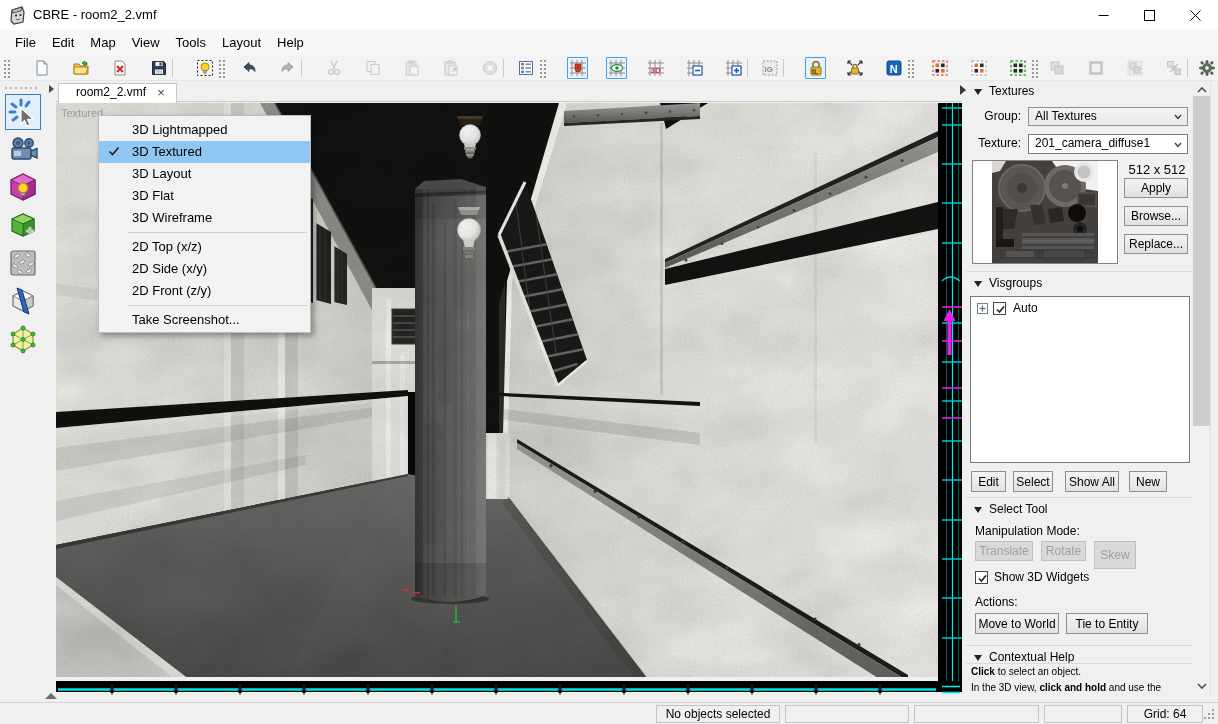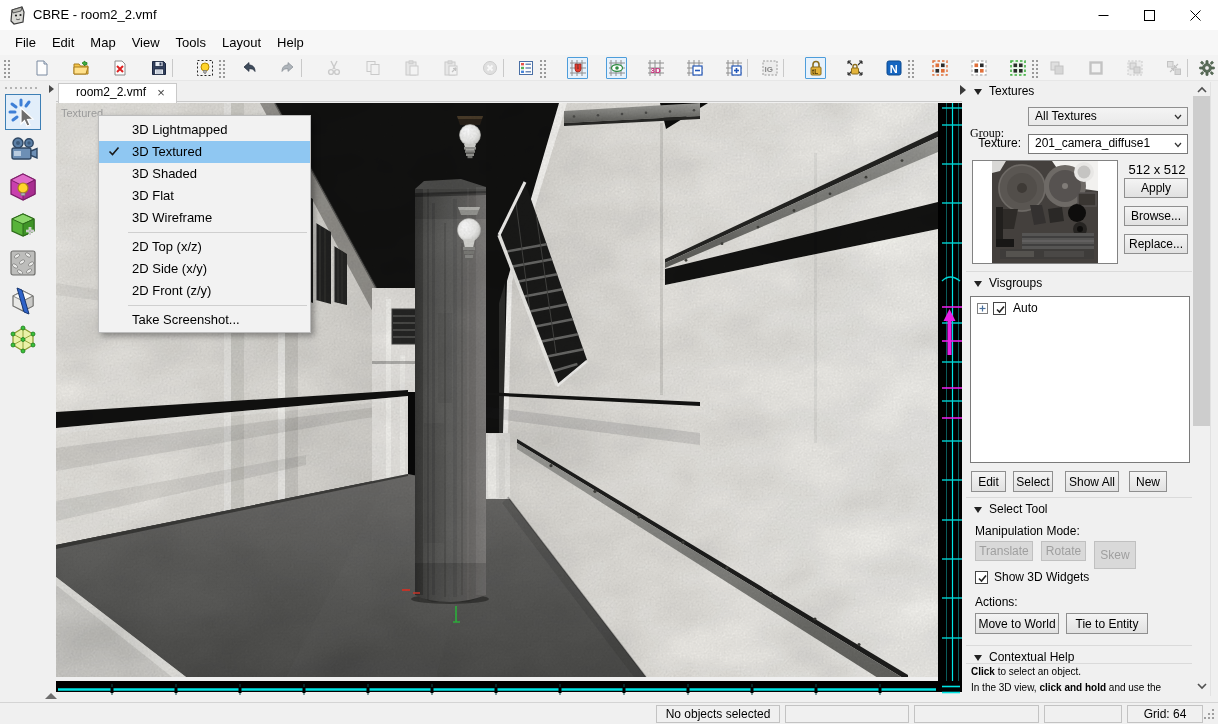--- a/index.html
+++ b/index.html
@@ -786,21 +786,21 @@
 <svg class="abs" id="collapse-left-strip" viewBox="0 0 7 10">
   <polygon points="6,0 0,5 6,10" fill="#3a3a3a"></polygon>
 </svg>
 
 <div class="abs" id="dock">
 
   <div class="sec-header" style="top:0;">
     <span class="tri"></span>
     <span class="sec-title">Textures</span>
   </div>
-  <div class="fld-label" style="left:4px; top:44px; width:51px; text-align:left;font-family:Liberation Serif, serif;">Group:</div>
+  <div class="fld-label" style="left:4px; top:27px; width:51px; text-align:right;">Group:</div>
   <div class="combo gray" style="left:62px; top:25px; width:160px; height:19px;">
     <span>All Textures</span>
     <svg class="chev" viewBox="0 0 8 6">
         <path d="M1 1 L4 4.5 L7 1" fill="none" stroke="#333" stroke-width="1.2"></path>
       </svg>
   </div>
   <div class="fld-label" style="left:4px; top:54px; width:51px; text-align:right;">Texture:</div>
   <div class="combo white" style="left:62px; top:52px; width:160px; height:20px; border-color:#7a7a7a;">
     <span>201_camera_diffuse1</span>
     <svg class="chev" viewBox="0 0 8 6" style="top:7px;">
@@ -931,21 +931,21 @@
 </div>
 
 <div class="abs" id="context-menu">
   <div class="cm-item">3D Lightmapped</div>
   <div class="cm-item hl">
     <svg class="cm-check" width="12" height="11" viewBox="0 0 12 11">
         <path d="M1.5 5.5 L4.5 8.5 L10.5 1.5" fill="none" stroke="#1a1a1a" stroke-width="1.6"></path>
       </svg>
     <span>3D Textured</span>
   </div>
-  <div class="cm-item">3D Shaded</div>
+  <div class="cm-item">3D Layout</div>
   <div class="cm-item">3D Flat</div>
   <div class="cm-item">3D Wireframe</div>
   <div class="cm-sep"></div>
   <div class="cm-item">2D Top (x/z)</div>
   <div class="cm-item">2D Side (x/y)</div>
   <div class="cm-item">2D Front (z/y)</div>
   <div class="cm-sep"></div>
   <div class="cm-item">Take Screenshot...</div>
 </div>
 

